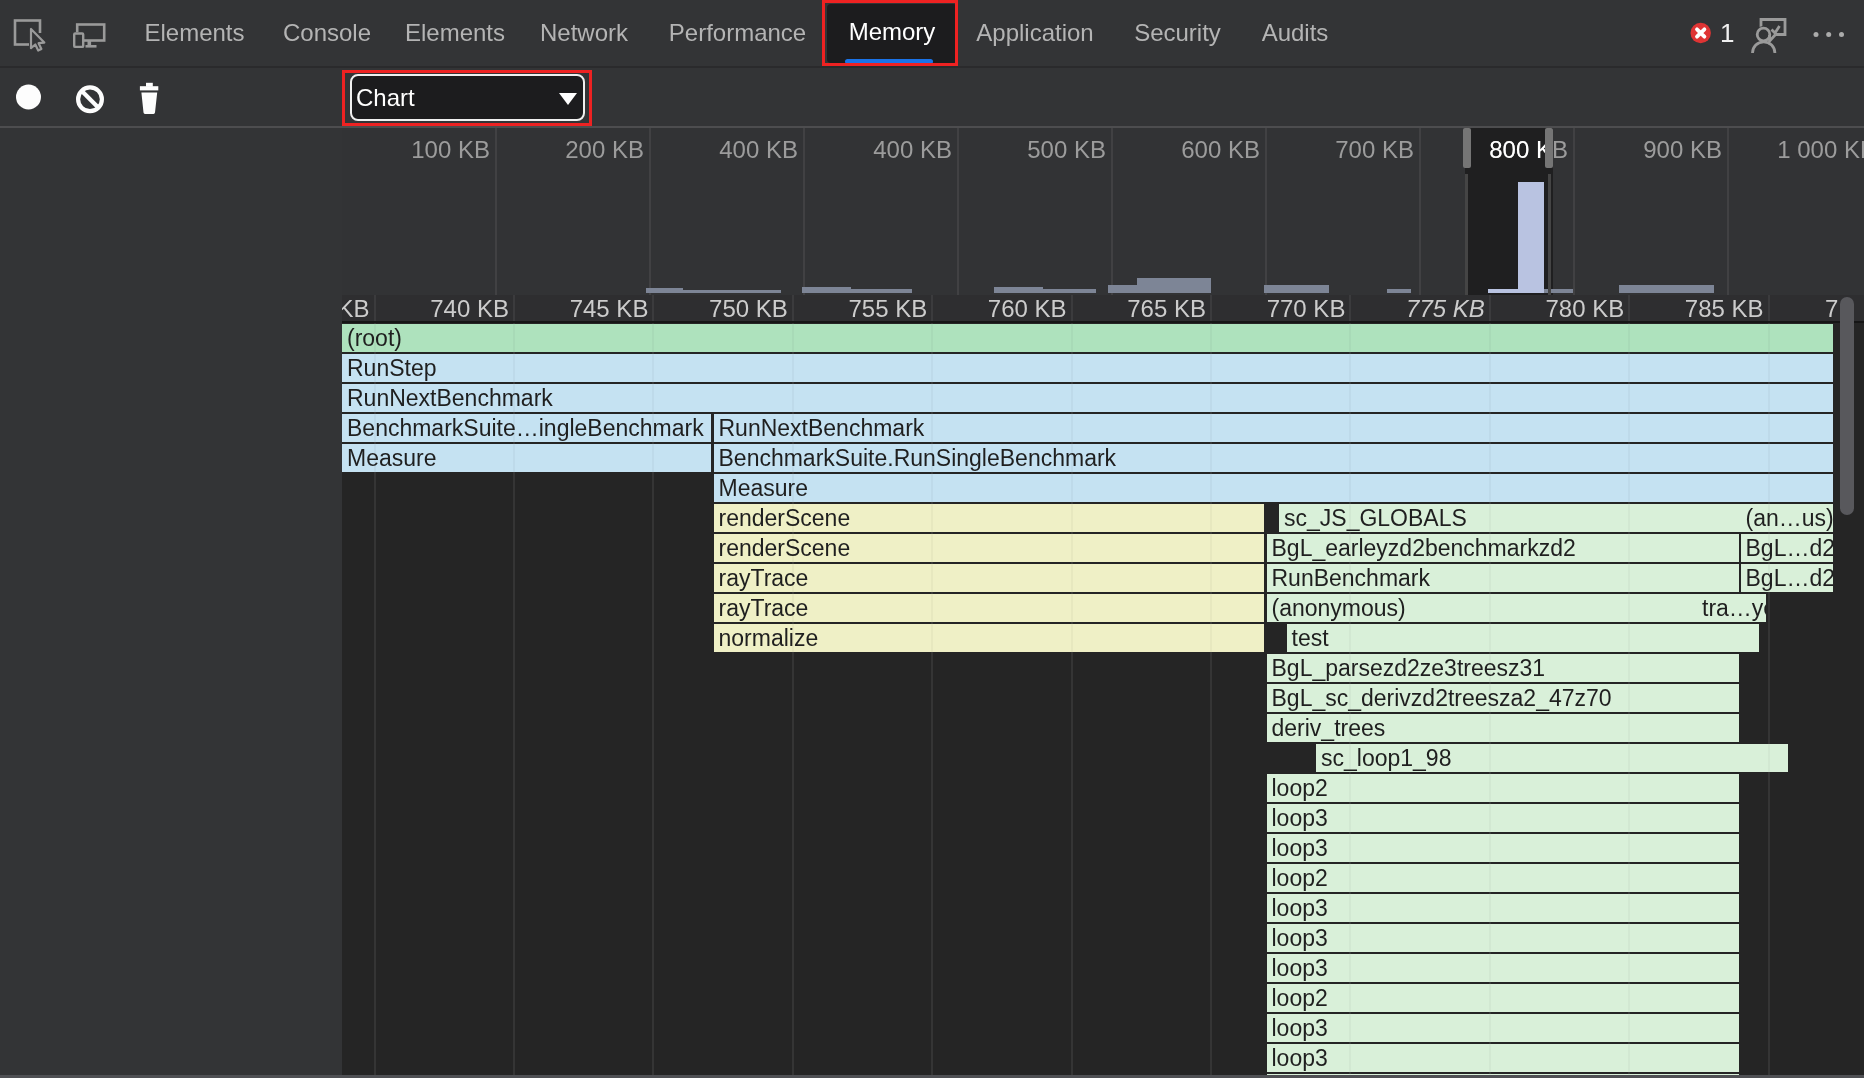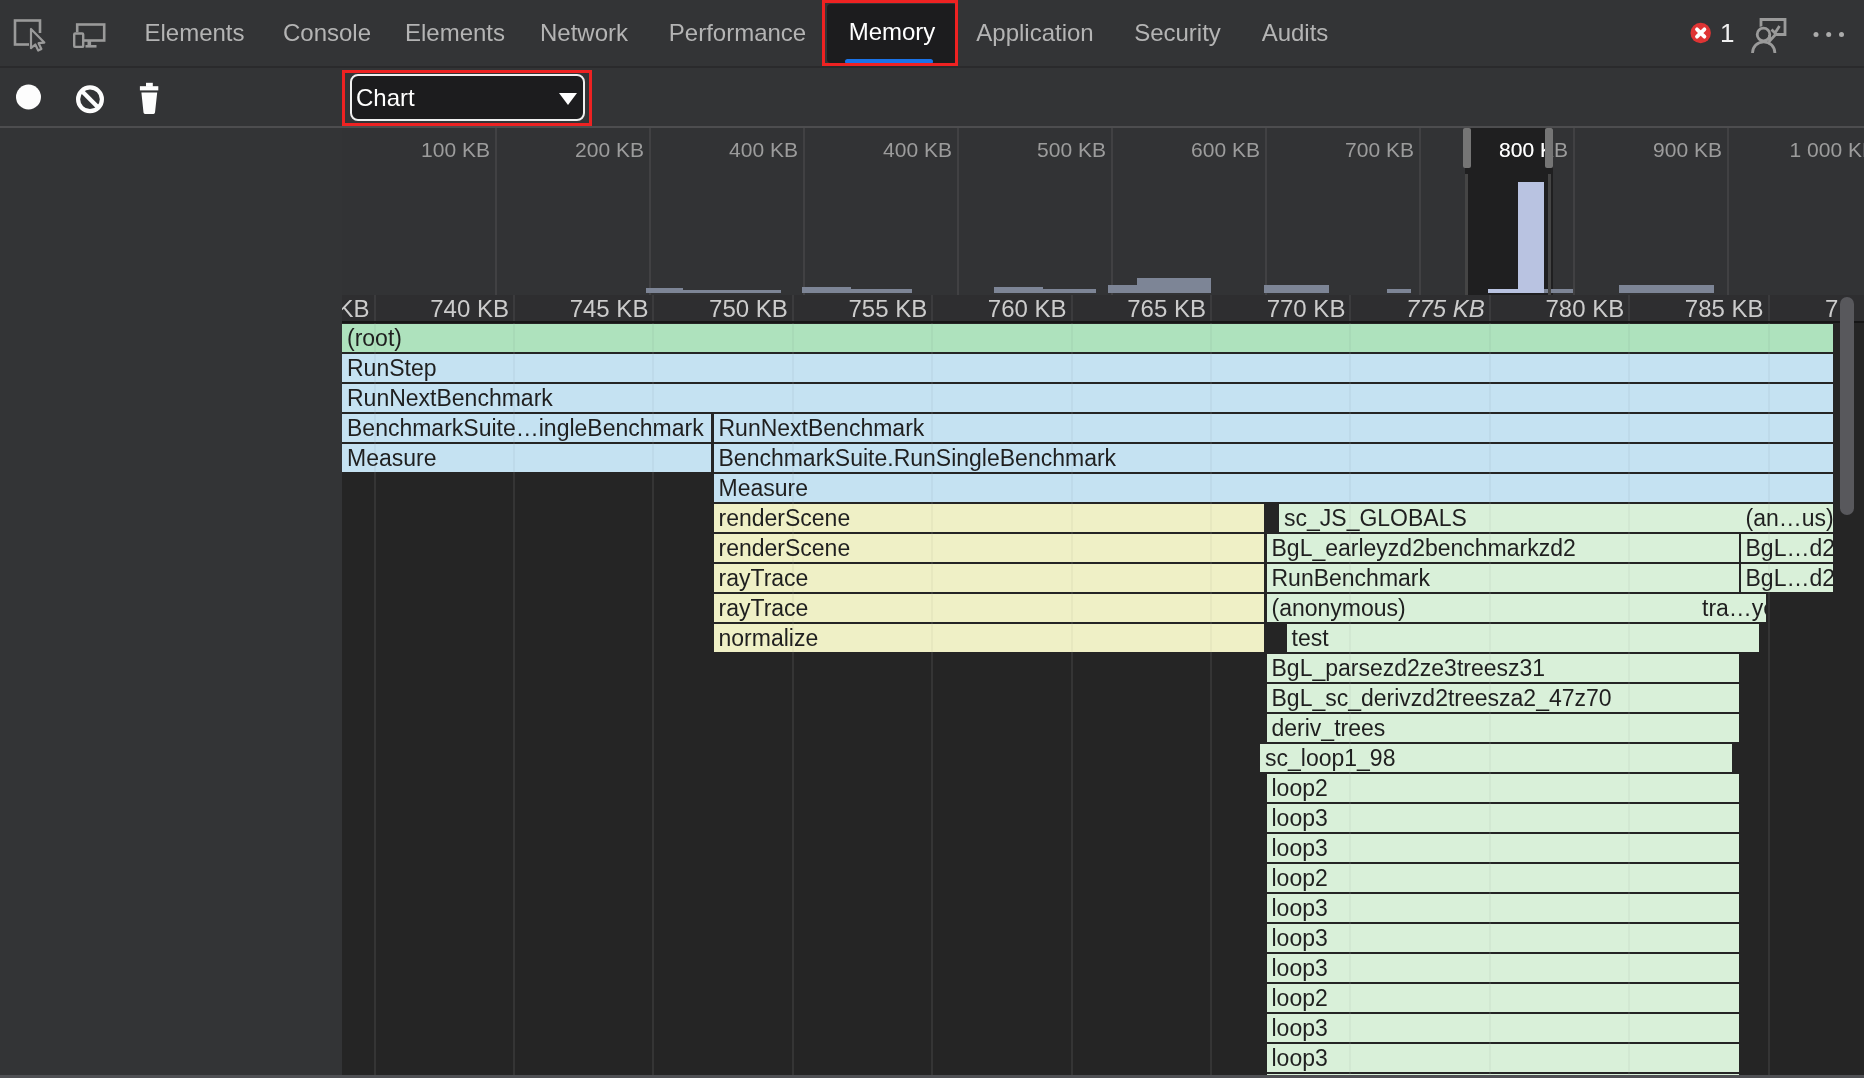--- a/index.html
+++ b/index.html
@@ -23,21 +23,21 @@
 #dropdown .lbl { position:absolute; left:4px; top:0; height:43px; line-height:44px; color:#fff; font-size:24px; }
 #dropdown .arr { position:absolute; right:6px; top:17px; width:0; height:0; border-left:9px solid transparent; border-right:9px solid transparent; border-top:12px solid #fff; }
 
 
 #sidebar { position:absolute; left:0; top:128px; width:341px; height:950px; background:#333436; border-right:2px solid #232323; }
 #profilerow { position:absolute; left:0; top:120px; width:339px; height:70px; background:#474747; }
 
 
 #overview { position:absolute; left:342px; top:128px; width:1522px; height:167px; background:#323335; overflow:hidden; }
 .ovgrid { position:absolute; top:0; width:2px; height:167px; background:#414143; }
-.ovlabel { position:absolute; top:10px; height:24px; line-height:24px; font-size:21px; color:#9c9c9c; }
+.ovlabel { position:absolute; top:10px; height:24px; line-height:24px; font-size:24px; color:#9c9c9c; }
 .ovbar { position:absolute; background:#7d8596; }
 
 
 #ruler { position:absolute; left:342px; top:295px; width:1522px; height:26px; background:#2e2e30; overflow:hidden; }
 .rlabel { position:absolute; top:0; height:26px; line-height:28px; font-size:24px; color:#ccc; }
 .rtick { position:absolute; top:0; width:2px; height:26px; background:#3b3b3d; }
 #ruler-sep { position:absolute; left:342px; top:321px; width:1522px; height:2px; background:#161616; }
 
 
 #flame { position:absolute; left:342px; top:323px; width:1522px; height:755px; background:#252525; overflow:hidden; }
@@ -221,21 +221,21 @@
         <div class="bar pale" style="left:924.5px; top:241px; width:472px;">RunBenchmark</div>
         <div class="bar pale" style="left:1398.5px; top:241px; width:92.5px;">BgL…d2</div>
         <div class="bar yellow" style="left:371.5px; top:271px; width:550.5px;">rayTrace</div>
         <div class="bar pale" style="left:924.5px; top:271px; width:472px;">(anonymous)</div>
         <div class="bar pale" style="left:1355px; top:271px; width:69px;">tra…yer</div>
         <div class="bar yellow" style="left:371.5px; top:301px; width:550.5px;">normalize</div>
         <div class="bar pale" style="left:924.5px; top:301px; width:472px;margin-left:20px;">test</div>
         <div class="bar pale" style="left:924.5px; top:331px; width:472px;">BgL_parsezd2ze3treesz31</div>
         <div class="bar pale" style="left:924.5px; top:361px; width:472px;">BgL_sc_derivzd2treesza2_47z70</div>
         <div class="bar pale" style="left:924.5px; top:391px; width:472px;">deriv_trees</div>
-        <div class="bar pale" style="left:918px; top:421px; width:472px;">sc_loop1_98</div>
+        <div class="bar pale" style="left:974px; top:421px; width:472px;">sc_loop1_98</div>
         <div class="bar pale" style="left:924.5px; top:451px; width:472px;">loop2</div>
         <div class="bar pale" style="left:924.5px; top:481px; width:472px;">loop3</div>
         <div class="bar pale" style="left:924.5px; top:511px; width:472px;">loop3</div>
         <div class="bar pale" style="left:924.5px; top:541px; width:472px;">loop2</div>
         <div class="bar pale" style="left:924.5px; top:571px; width:472px;">loop3</div>
         <div class="bar pale" style="left:924.5px; top:601px; width:472px;">loop3</div>
         <div class="bar pale" style="left:924.5px; top:631px; width:472px;">loop3</div>
         <div class="bar pale" style="left:924.5px; top:661px; width:472px;">loop2</div>
         <div class="bar pale" style="left:924.5px; top:691px; width:472px;">loop3</div>
         <div class="bar pale" style="left:924.5px; top:721px; width:472px;">loop3</div>

